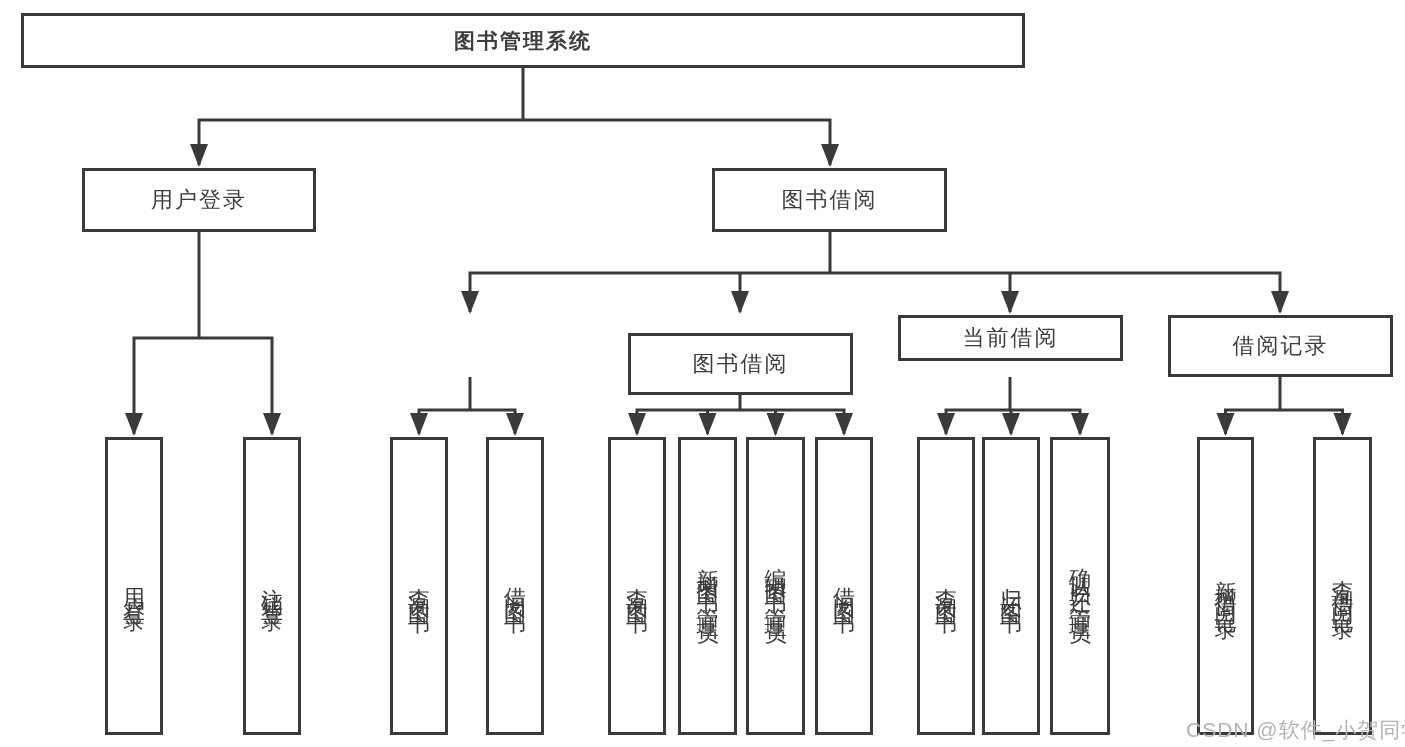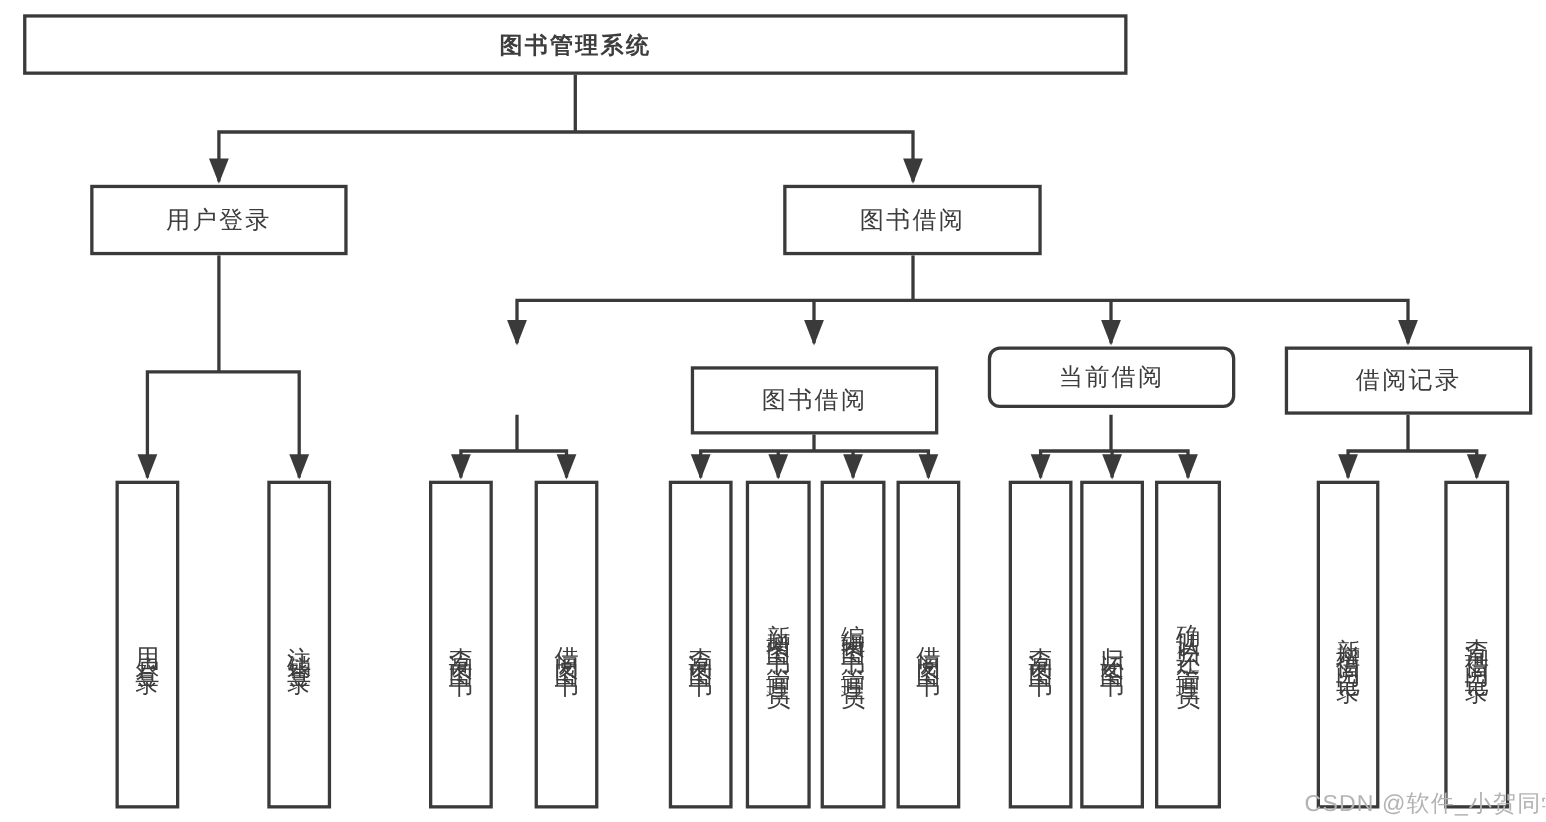--- a/index.html
+++ b/index.html
@@ -28,21 +28,21 @@
     font-size:22px;
     letter-spacing:8px;
     line-height:1;
     white-space:nowrap;
   }
   .root{left:21px;top:13px;width:1004px;height:55px;}
   .n-userlogin{left:82px;top:168px;width:234px;height:64px;}
   .n-bookmgmt{left:712px;top:168px;width:235px;height:64px;}
   .n-newbook{left:358px;top:315px;width:225px;height:62px;}
   .n-bookborrow{left:628px;top:333px;width:225px;height:62px;}
-  .n-currentborrow{left:898px;top:315px;width:225px;height:56px;border-radius:11px;}
+  .n-currentborrow{left:898px;top:315px;width:225px;height:46px;}
   .n-records{left:1168px;top:315px;width:225px;height:62px;}
   .leaf{top:437px;height:298px;width:58px;}
   .lf1{left:105px;}  .lf2{left:243px;}
   .lf3{left:390px;}  .lf4{left:486px;}
   .lf5{left:608px;}  .lf6{left:678px;width:59px;}
   .lf7{left:746px;width:59px;}  .lf8{left:815px;}
   .lf9{left:917px;}  .lf10{left:982px;}
   .lf11{left:1050px;width:60px;}
   .lf12{left:1197px;width:57px;} .lf13{left:1313px;width:59px;}
   #watermark{

